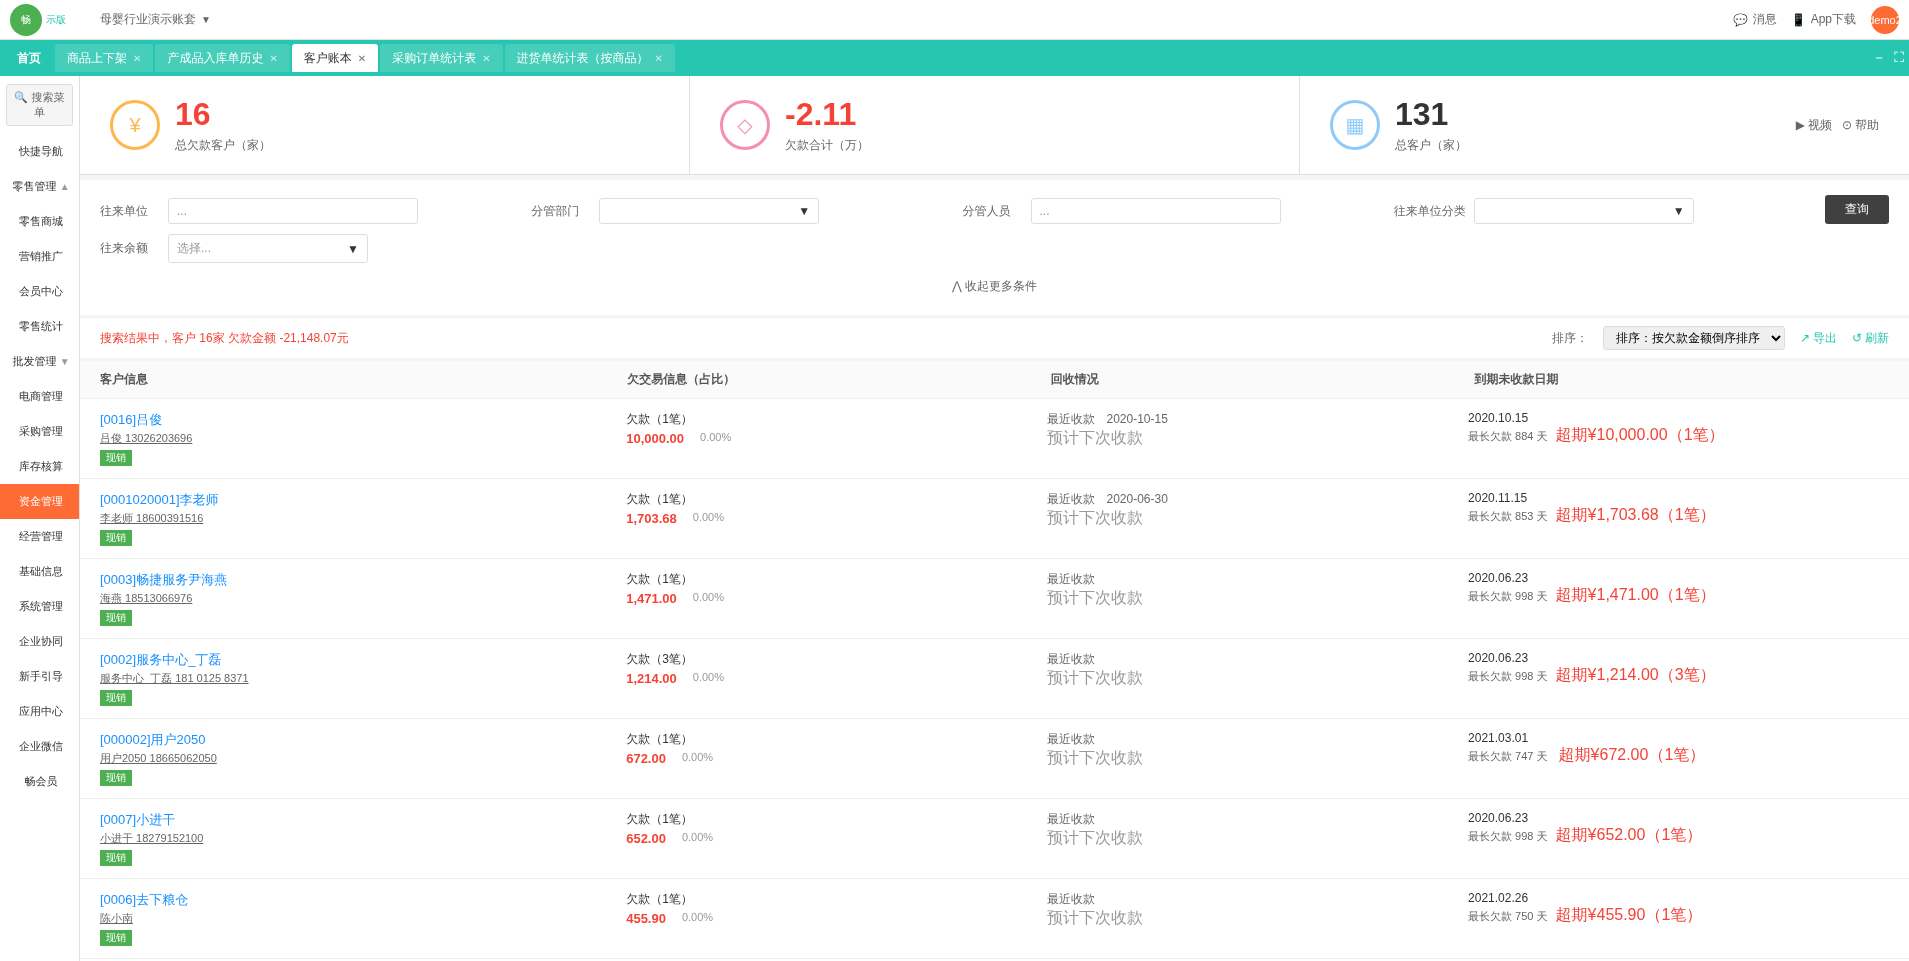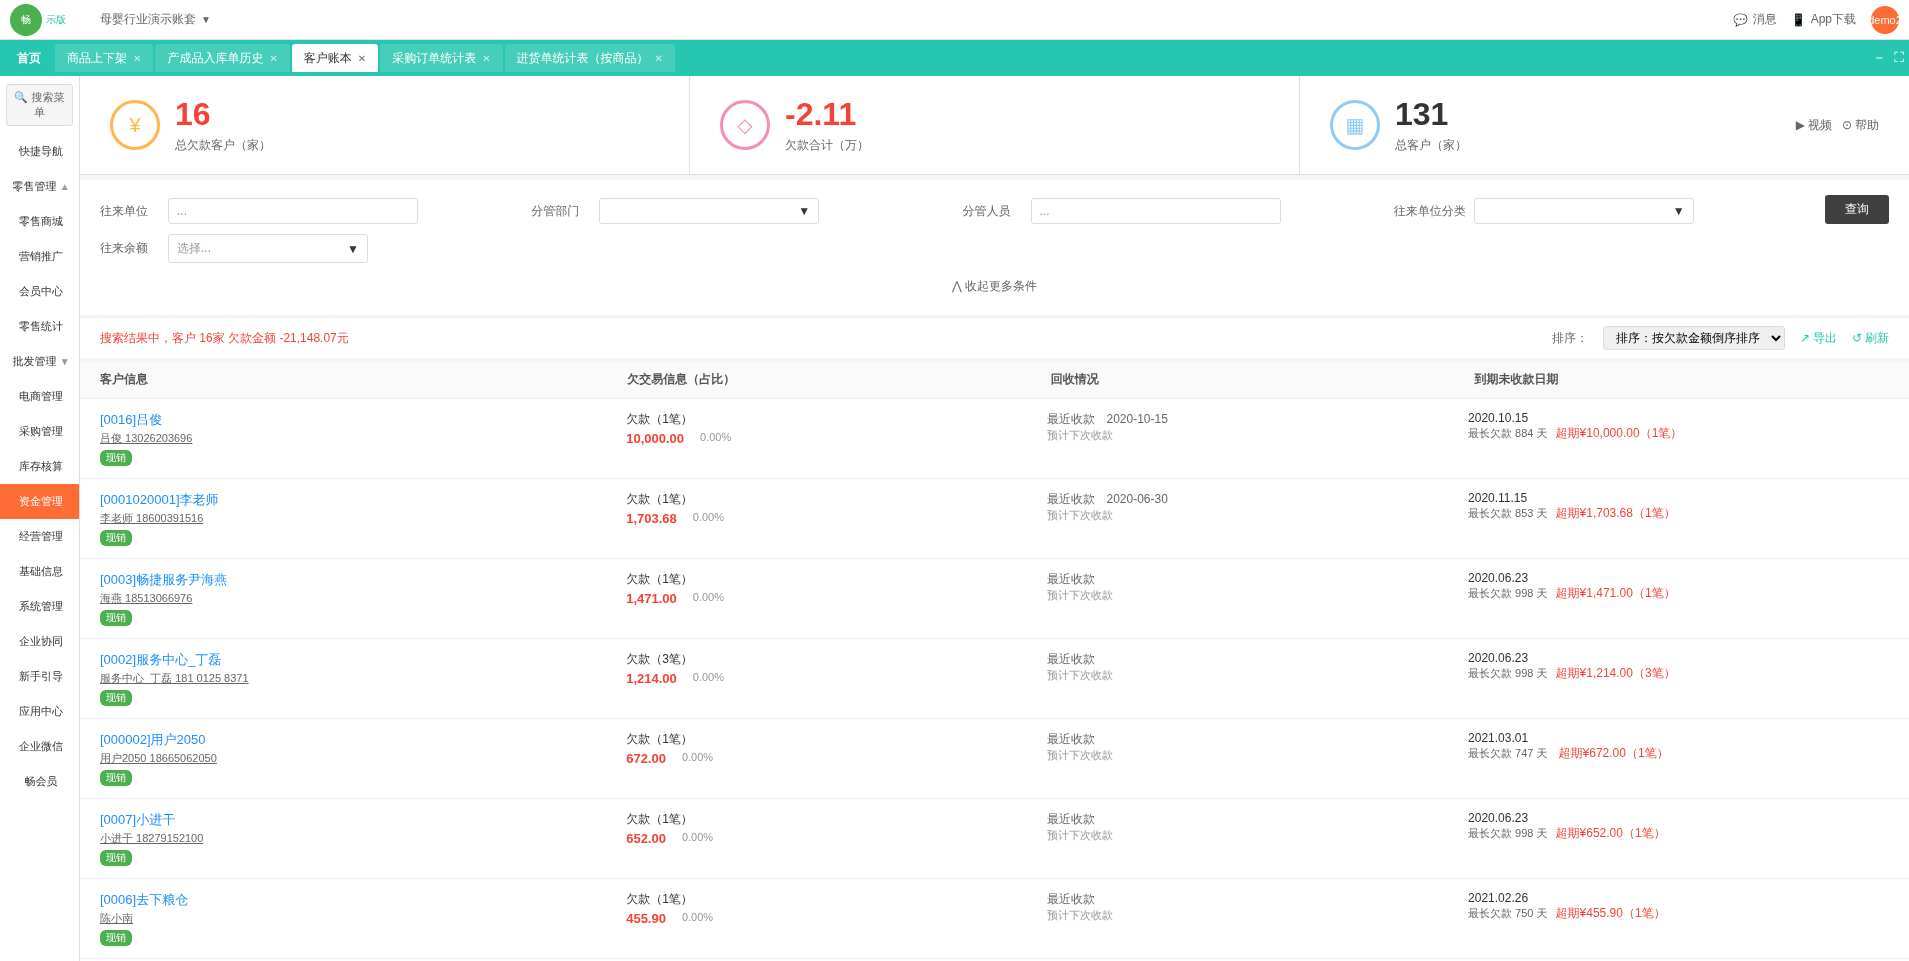--- a/index.html
+++ b/index.html
@@ -71,28 +71,28 @@
     .results-actions { display: flex; gap: 15px; align-items: center; font-size: 12px; color: #666; }
     .sort-select { border: 1px solid #ddd; padding: 3px 8px; border-radius: 3px; font-size: 12px; }
     .action-btn { color: #26c6b0; cursor: pointer; display: flex; align-items: center; gap: 3px; }
 
     
     .table-wrap { background: white; margin-top: 3px; }
     .table-header { display: grid; grid-template-columns: 2.5fr 2fr 2fr 2fr; padding: 10px 20px; background: #fafafa; border-bottom: 1px solid #eee; font-weight: bold; color: #555; font-size: 12px; gap: 9px; }
     .table-row { display: grid; grid-template-columns: 2.5fr 2fr 2fr 2fr; padding: 12px 20px; border-bottom: 1px solid #f0f0f0; align-items: start; }
     .customer-name { color: #1890ff; cursor: pointer; font-size: 13px; }
     .customer-phone { color: #666; font-size: 11px; margin-top: 2px; text-decoration: underline; }
-    .tag { display: inline-block; background: #4caf50; color: white; padding: 1px 6px; border-radius: 6px; font-size: 10px; margin-top: 4px; }
+    .tag { display: inline-block; background: #4caf50; color: white; padding: 1px 6px; border-radius: 0; font-size: 10px; margin-top: 4px; }
     .debt-count { color: #333; font-size: 12px; }
     .debt-amount { color: #f44336; font-size: 13px; font-weight: bold; margin-top: 3px; }
     .debt-percent { color: #999; font-size: 11px; margin-left: 8px; }
     .collect-info { font-size: 12px; color: #666; }
-    .collect-next { color: #999; font-size: 11px; }
+    .collect-next { color: #999; font-size: 16px; }
     .overdue-date { font-size: 12px; color: #333; }
-    .overdue-text { color: #f44336; font-size: 12px; margin-top: 3px; cursor: pointer; }
+    .overdue-text { color: #f44336; font-size: 16px; margin-top: 3px; cursor: pointer; }
 
     
     .content::-webkit-scrollbar { width: 6px; }
     .content::-webkit-scrollbar-track { background: #f1f1f1; }
     .content::-webkit-scrollbar-thumb { background: #ccc; border-radius: 3px; }
   </style>
 </head>
 <body>
 
 <div class="top-bar">

